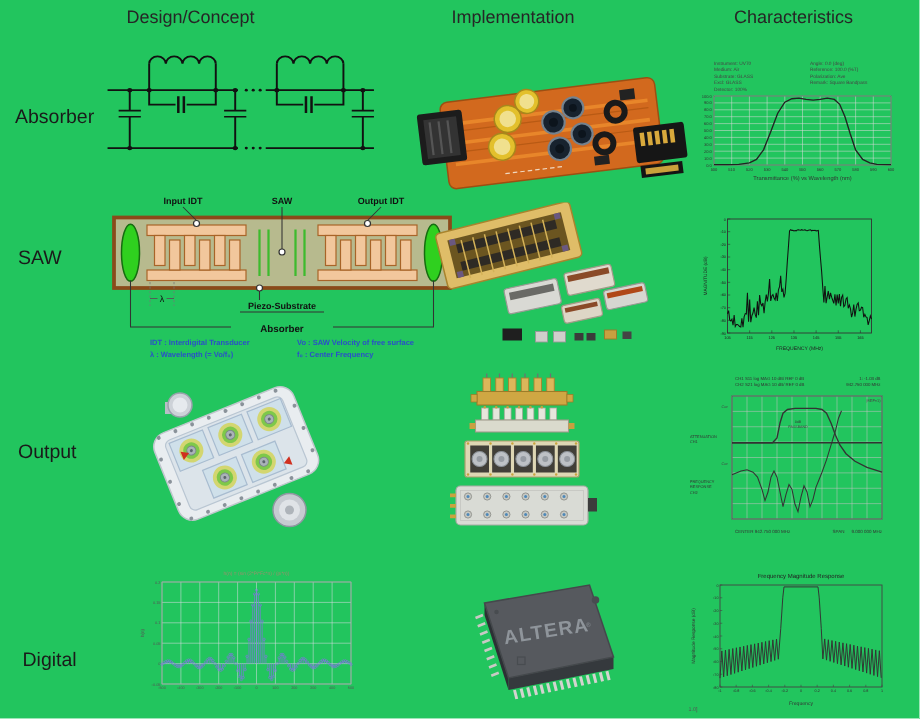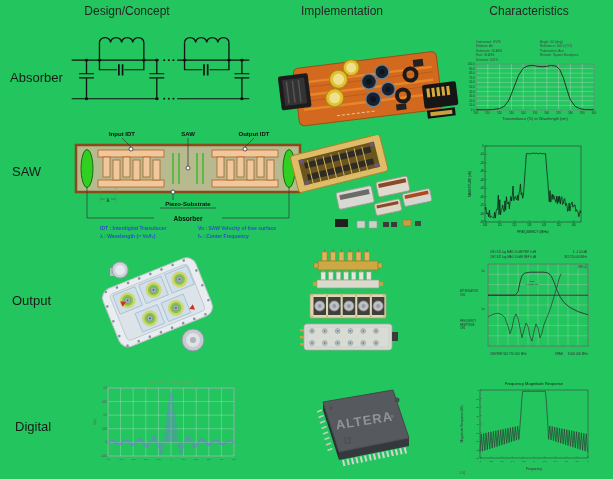--- a/index.html
+++ b/index.html
@@ -15,21 +15,21 @@
 
 <div class="canvas">
 
   <div class="hdr" style="left:47px;width:160px">Design/Concept</div>
   <div class="hdr" style="left:262px;width:160px">Implementation</div>
   <div class="hdr" style="left:449px;width:160px">Characteristics</div>
 
   <div class="rowlbl" style="left:10px;top:70px">Absorber</div>
   <div class="rowlbl" style="left:12px;top:164px">SAW</div>
   <div class="rowlbl" style="left:12px;top:293px">Output</div>
-  <div class="rowlbl" style="left:15px;top:419px">Digital</div>
+  <div class="rowlbl" style="left:15px;top:432px">Digital</div>
 
   <svg class="cell" style="left:68px;top:36px;width:185px;height:74px" viewBox="0 0 200 92" preserveAspectRatio="none">
     <g stroke="#111" stroke-width="1.4" fill="none">
       <path d="M4,30H98 M118,30H196 M4,78H98 M118,78H196"></path>
       <path d="M34,30V8 M82,30V8"></path>
       <path d="M34,8 a6,6 0 0 1 12,0 a6,6 0 0 1 12,0 a6,6 0 0 1 12,0 a6,6 0 0 1 12,0"></path>
       <path d="M34,30V42H53 M61,42H82V30"></path>
       <path d="M55,35V49 M59,35V49" stroke-width="1.8"></path>
       <path d="M126,30V8 M174,30V8"></path>
       <path d="M126,8 a6,6 0 0 1 12,0 a6,6 0 0 1 12,0 a6,6 0 0 1 12,0 a6,6 0 0 1 12,0"></path>

